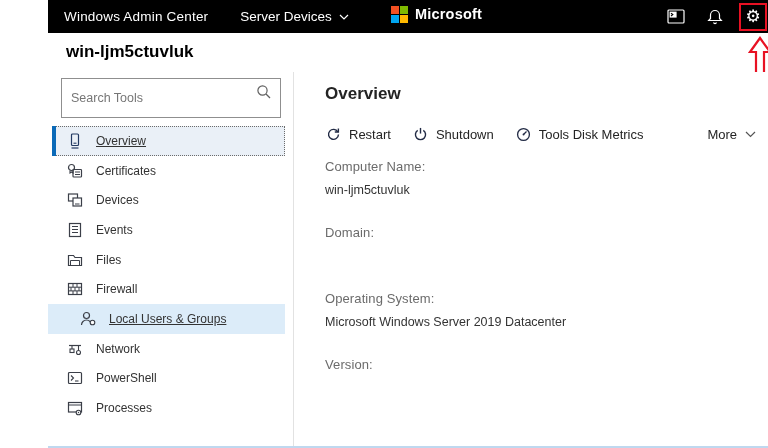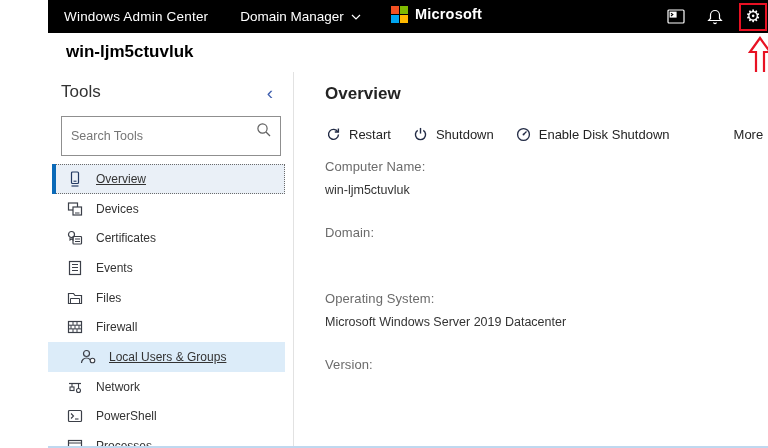--- a/index.html
+++ b/index.html
@@ -77,21 +77,21 @@
   svg { display:block; }
 </style>
 </head>
 <body>
 
 <div class="stage">
 
   <div class="topbar">
     <span class="app-title">Windows Admin Center</span>
     <span class="solution">
-      <span>Domain Manager</span>
+      <span>Server Devices</span>
       <svg width="10" height="6" viewBox="0 0 10 6">
         <polyline points="1,1 5,5 9,1" fill="none" stroke="#fff" stroke-width="1.2"></polyline>
       </svg>
     </span>
     <span class="brand">
       <span class="mslogo">
         <i style="background:#f25022"></i>
           <i style="background:#7fba00"></i>
           <i style="background:#00a4ef"></i>
           <i style="background:#ffb900"></i>
@@ -121,24 +121,20 @@
     </span>
   </div>
 
   <svg class="red-arrow" width="28" height="52" viewBox="0 0 28 52">
     <polygon points="14,3 24,17 18,17 18,48 10,48 10,17 4,17" fill="none" stroke="#e81123" stroke-width="2.2" stroke-linejoin="miter"></polygon>
   </svg>
 
   <div class="page-title">win-ljm5ctuvluk</div>
 
   <div class="sidebar">
-    <div class="tools-head">
-      <span class="tools-title">Tools</span>
-      <span class="collapse-chevron">‹</span>
-    </div>
     <div class="search-wrap">
       <input type="text" placeholder="Search Tools" style="">
       <svg class="search-ic" width="16" height="16" viewBox="0 0 16 16">
         <circle cx="6.5" cy="6.5" r="4.6" fill="none" stroke="#5f5f5f" stroke-width="1.2"></circle>
         <line x1="10" y1="10" x2="14" y2="14" stroke="#5f5f5f" stroke-width="1.2"></line>
       </svg>
     </div>
 
     <div class="nav-list">
 
@@ -149,39 +145,39 @@
               <line x1="5.5" y1="10.2" x2="8.5" y2="10.2" stroke="#233a63" stroke-width="1.1"></line>
               <line x1="3.5" y1="15" x2="10.5" y2="15" stroke="#233a63" stroke-width="1.2"></line>
             </svg>
         </span>
         <span class="nav-label">Overview</span>
       </div>
 
       <div class="nav-item">
         <span class="nav-ic">
           <svg width="16" height="16" viewBox="0 0 16 16">
-              <rect x="1.5" y="2" width="9" height="7" fill="none" stroke="#3b3f48" stroke-width="1.2"></rect>
-              <rect x="6" y="6" width="8.5" height="8" fill="#fff" stroke="#3b3f48" stroke-width="1.2"></rect>
-              <line x1="8" y1="12" x2="12.5" y2="12" stroke="#3b3f48" stroke-width="1"></line>
-            </svg>
-        </span>
-        <span class="nav-label">Devices</span>
-      </div>
-
-      <div class="nav-item">
-        <span class="nav-ic">
-          <svg width="16" height="16" viewBox="0 0 16 16">
               <circle cx="4.5" cy="4.5" r="3" fill="none" stroke="#3b3f48" stroke-width="1.2"></circle>
               <path d="M3 7.5 L3 10 L4.5 9 L6 10 L6 7.5" fill="none" stroke="#3b3f48" stroke-width="1.1"></path>
               <rect x="6" y="6.5" width="8.5" height="7.5" rx="0.8" fill="none" stroke="#3b3f48" stroke-width="1.2"></rect>
               <line x1="8" y1="9" x2="13" y2="9" stroke="#3b3f48" stroke-width="1"></line>
               <line x1="8" y1="11.5" x2="13" y2="11.5" stroke="#3b3f48" stroke-width="1"></line>
             </svg>
         </span>
         <span class="nav-label">Certificates</span>
+      </div>
+
+      <div class="nav-item">
+        <span class="nav-ic">
+          <svg width="16" height="16" viewBox="0 0 16 16">
+              <rect x="1.5" y="2" width="9" height="7" fill="none" stroke="#3b3f48" stroke-width="1.2"></rect>
+              <rect x="6" y="6" width="8.5" height="8" fill="#fff" stroke="#3b3f48" stroke-width="1.2"></rect>
+              <line x1="8" y1="12" x2="12.5" y2="12" stroke="#3b3f48" stroke-width="1"></line>
+            </svg>
+        </span>
+        <span class="nav-label">Devices</span>
       </div>
 
       <div class="nav-item">
         <span class="nav-ic">
           <svg width="14" height="16" viewBox="0 0 14 16">
               <rect x="1.5" y="1.5" width="11" height="13" fill="none" stroke="#3b3f48" stroke-width="1.2"></rect>
               <line x1="4" y1="4.5" x2="10" y2="4.5" stroke="#3b3f48" stroke-width="1"></line>
               <line x1="4" y1="7.5" x2="10" y2="7.5" stroke="#3b3f48" stroke-width="1"></line>
               <line x1="4" y1="10.5" x2="10" y2="10.5" stroke="#3b3f48" stroke-width="1"></line>
             </svg>
@@ -284,21 +280,21 @@
           <line x1="8" y1="1" x2="8" y2="7" stroke="#222b45" stroke-width="1.5"></line>
         </svg>
         <span class="tb-label">Shutdown</span>
       </div>
       <div class="tb-btn">
         <svg width="15" height="15" viewBox="0 0 16 16">
           <circle cx="8" cy="8" r="6.3" fill="none" stroke="#222b45" stroke-width="1.4"></circle>
           <line x1="8" y1="8" x2="11.2" y2="4.8" stroke="#222b45" stroke-width="1.4"></line>
           <circle cx="8" cy="8" r="1" fill="#222b45"></circle>
         </svg>
-        <span class="tb-label">Enable Disk Shutdown</span>
+        <span class="tb-label">Tools Disk Metrics</span>
       </div>
       <div class="tb-btn tb-more">
         <span class="tb-label">More</span>
         <svg width="11" height="7" viewBox="0 0 11 7">
           <polyline points="1,1 5.5,5.5 10,1" fill="none" stroke="#555" stroke-width="1.2"></polyline>
         </svg>
       </div>
     </div>
 
     <div class="fields">

